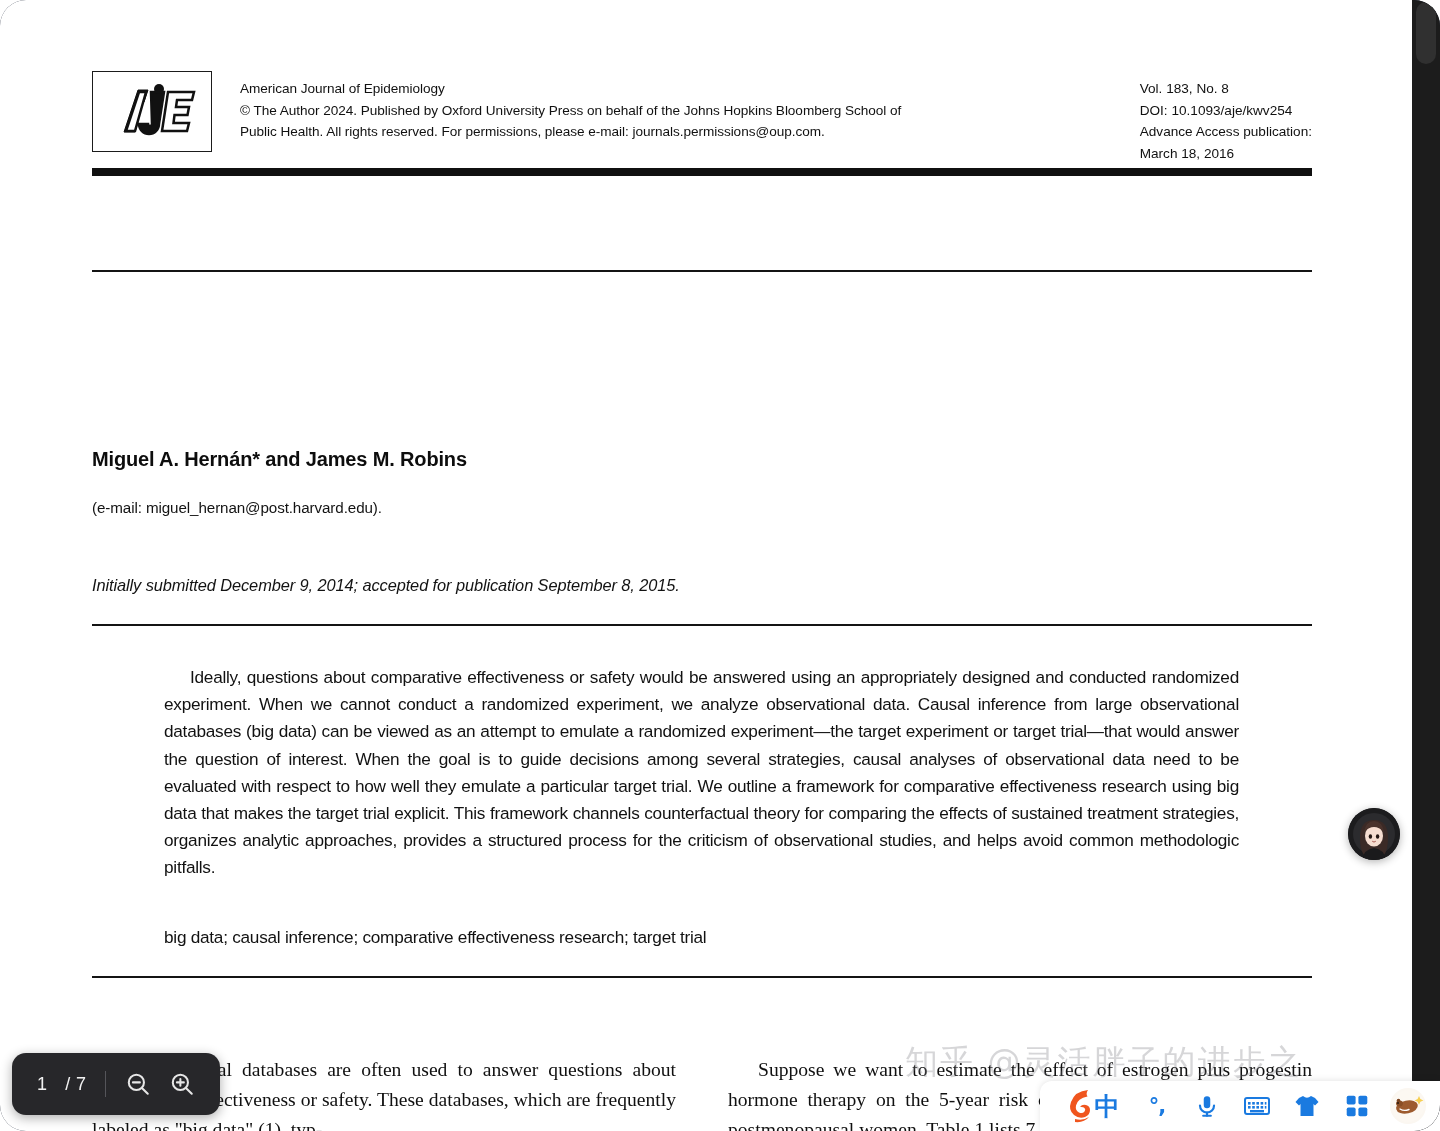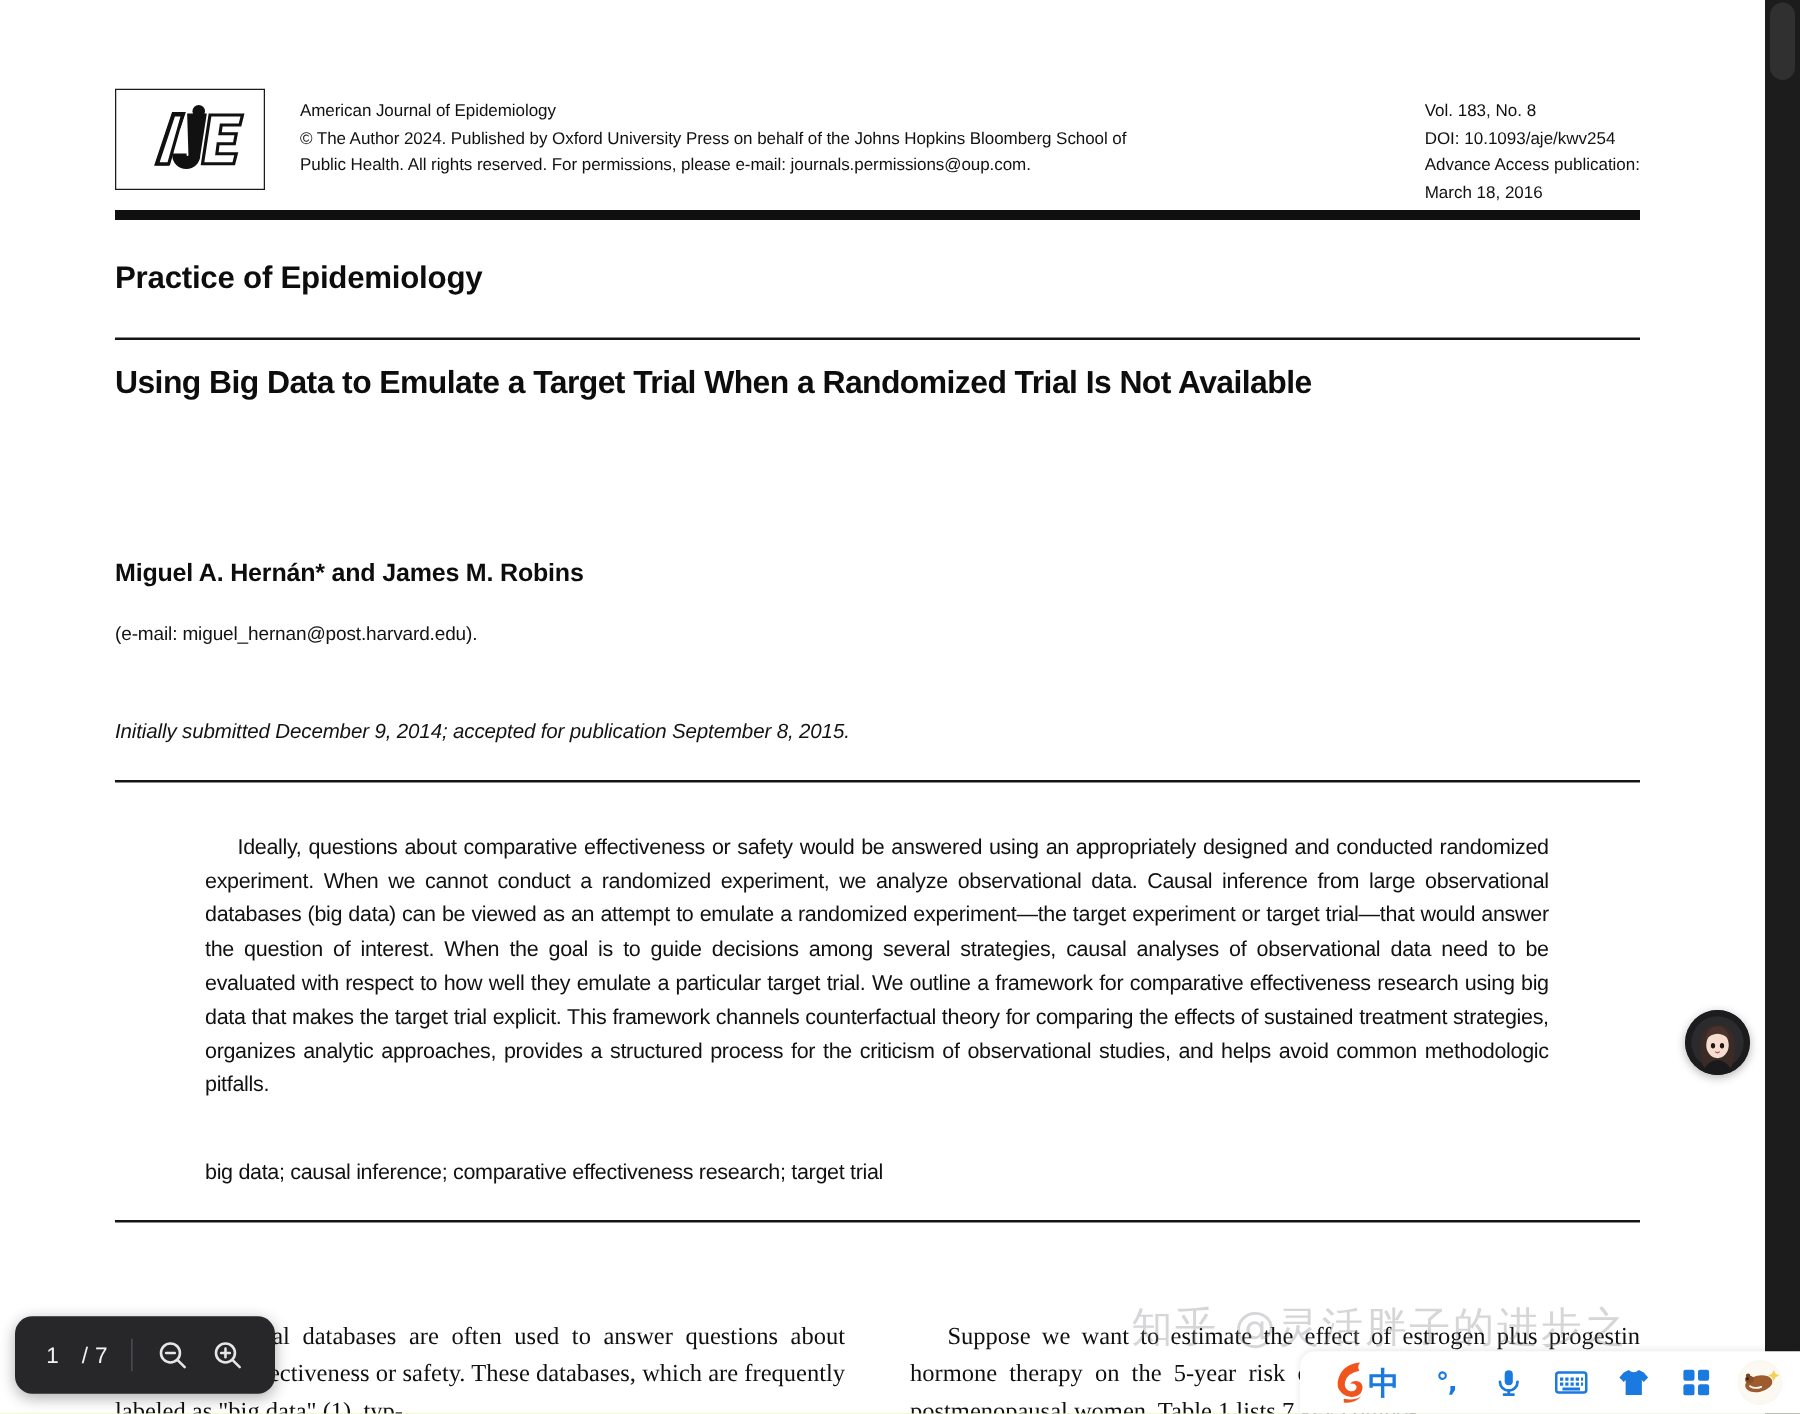--- a/index.html
+++ b/index.html
@@ -5,22 +5,23 @@
   * { margin:0; padding:0; box-sizing:border-box; }
   html, body {
     width:1440px; height:1131px;
     background:#ffffff;
     font-family:"Liberation Sans", sans-serif;
     overflow:hidden;
   }
   #viewer {
     position:relative;
     width:1440px; height:1131px;
-    background:#bef264;
+    background:#0f172a;
     overflow:hidden;
+    border-radius:26px;
   }
 
   
   .page {
     position:absolute;
     left:0; top:0;
     width:1412px; height:1131px;
     background:#ffffff;
   }
 
@@ -327,22 +328,20 @@
         <div class="mast-right-line">Advance Access publication:</div>
         <div class="mast-right-line">March 18, 2016</div>
       </div>
     </div>
 
     <div class="rule-thick" style="top:168px"></div>
     <div class="rule-thin" style="top:270px"></div>
     <div class="rule-thin" style="top:624px"></div>
     <div class="rule-thin" style="top:976px"></div>
 
-    <div class="section-kicker">Practice of Epidemiology</div>
-    <div class="article-title">Using Big Data to Emulate a Target Trial When a Randomized Trial Is Not Available</div>
 
     <div class="authors">Miguel A. Hernán* and James M. Robins</div>
     <div class="correspondence">
       <div>(e-mail: miguel_hernan@post.harvard.edu).</div>
     </div>
     <div class="submitted">Initially submitted December 9, 2014; accepted for publication September 8, 2015.</div>
 
     <div class="abstract">Ideally, questions about comparative effectiveness or safety would be answered using an appropriately designed and conducted randomized experiment. When we cannot conduct a randomized experiment, we analyze observational data. Causal inference from large observational databases (big data) can be viewed as an attempt to emulate a randomized experiment—the target experiment or target trial—that would answer the question of interest. When the goal is to guide decisions among several strategies, causal analyses of observational data need to be evaluated with respect to how well they emulate a particular target trial. We outline a framework for comparative effectiveness research using big data that makes the target trial explicit. This framework channels counterfactual theory for comparing the effects of sustained treatment strategies, organizes analytic approaches, provides a structured process for the criticism of observational studies, and helps avoid common methodologic pitfalls.</div>
     <div class="keywords">big data; causal inference; comparative effectiveness research; target trial</div>
 

